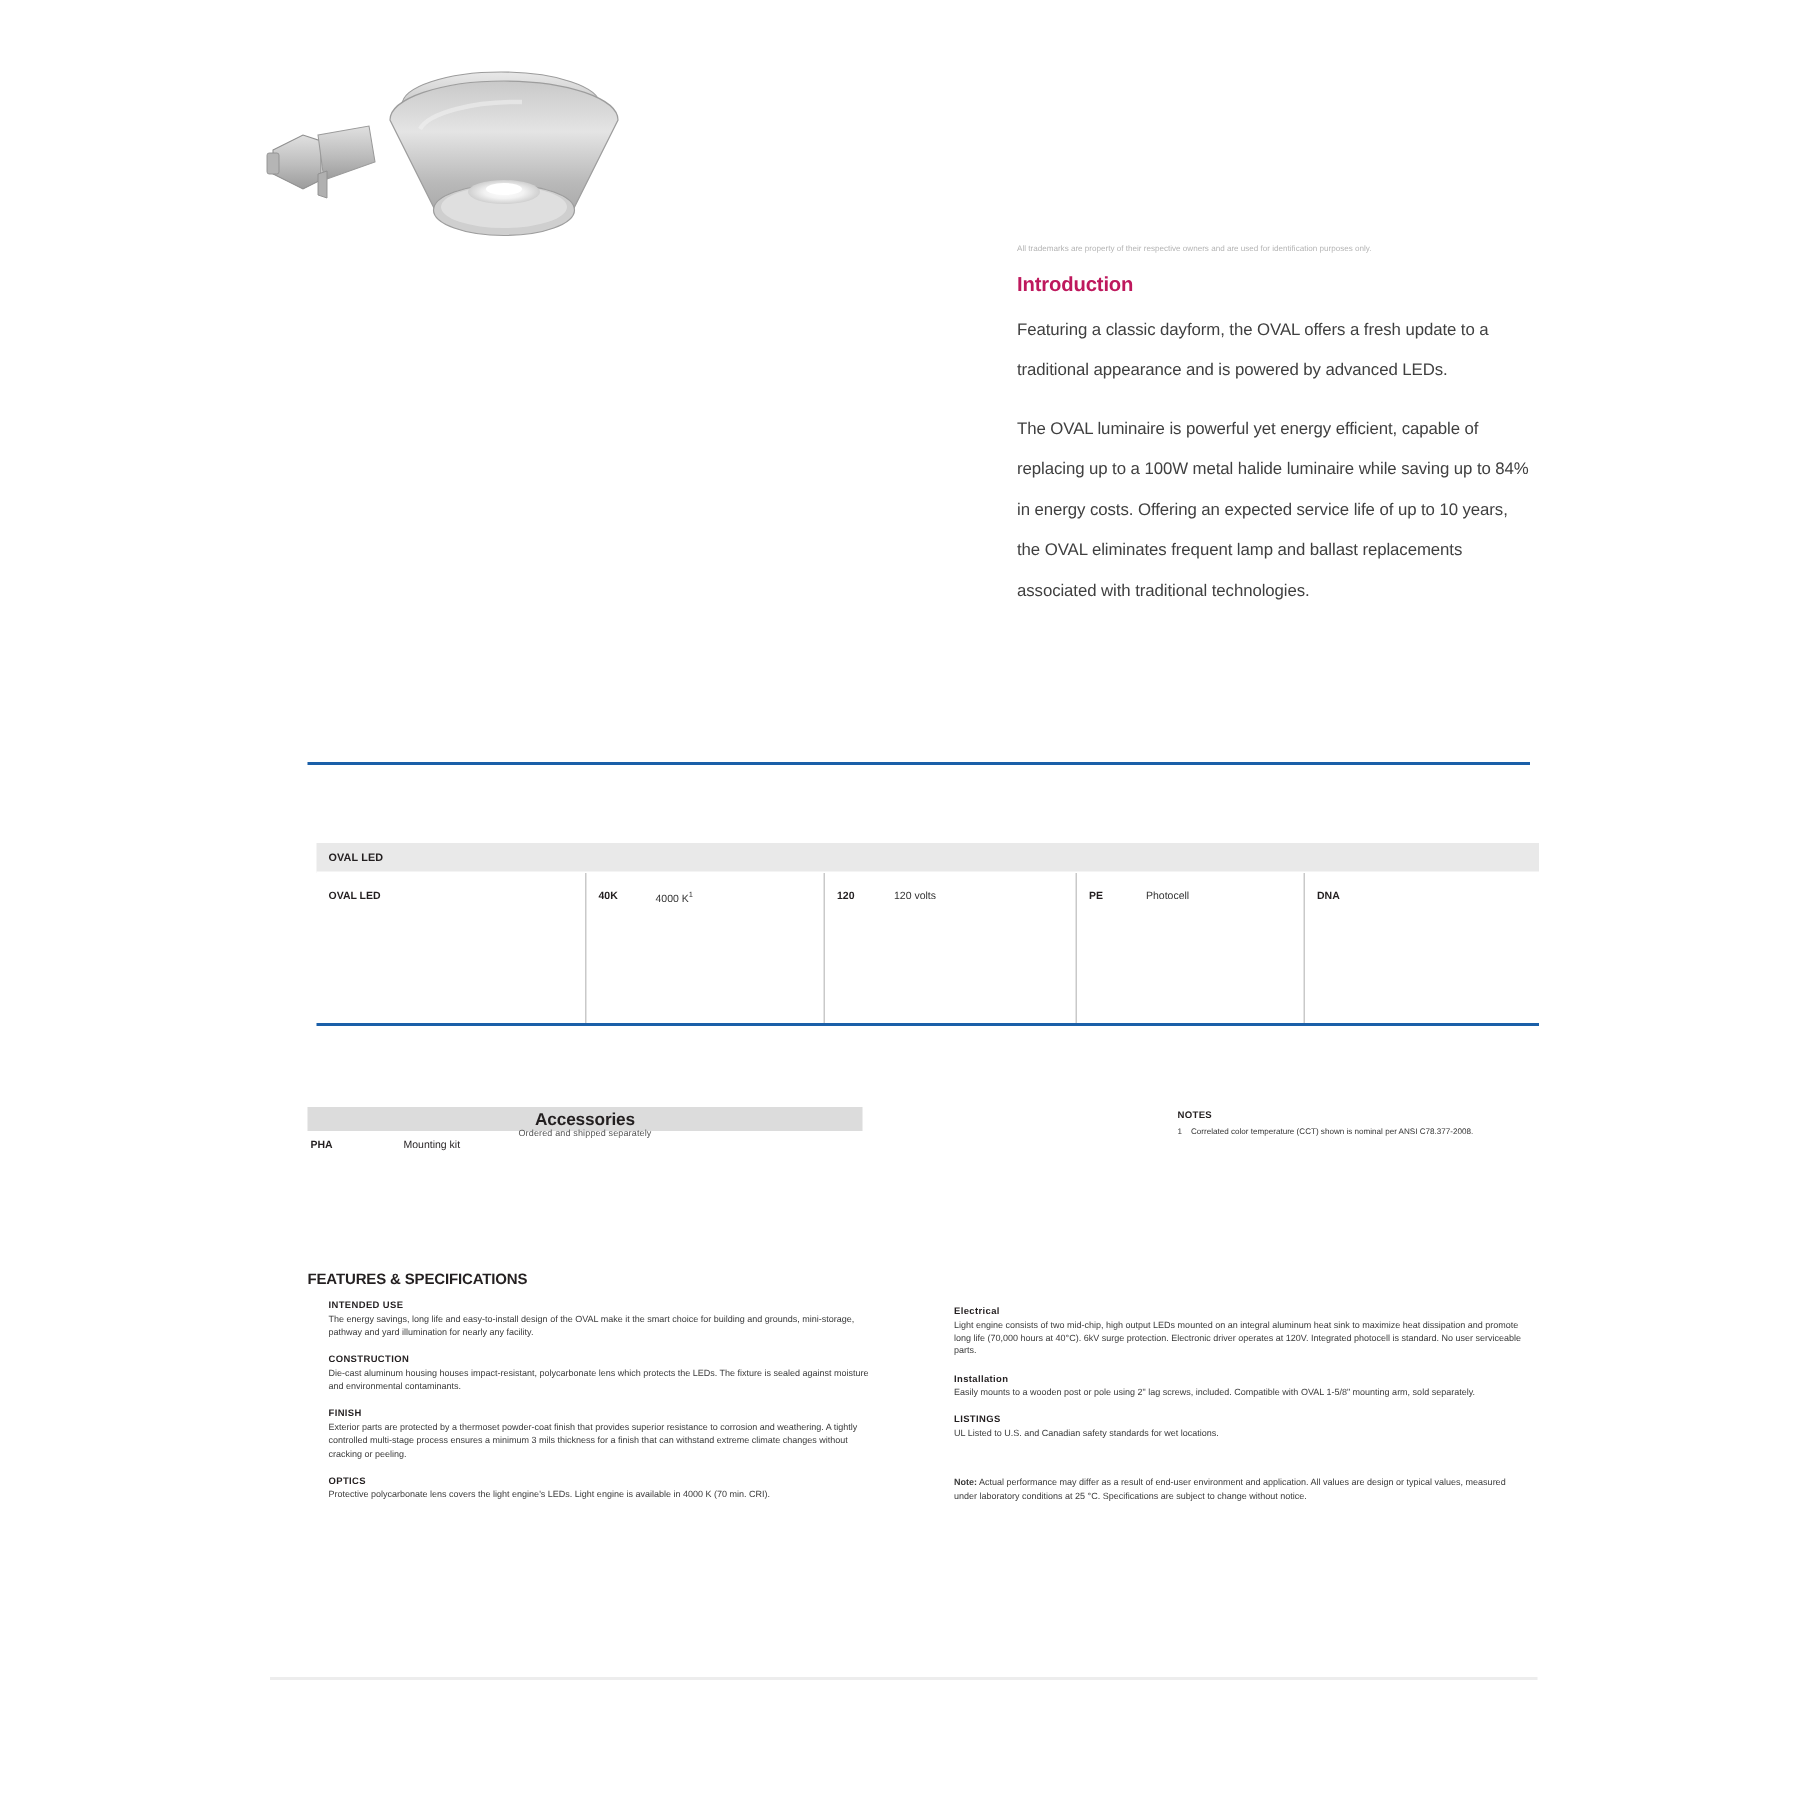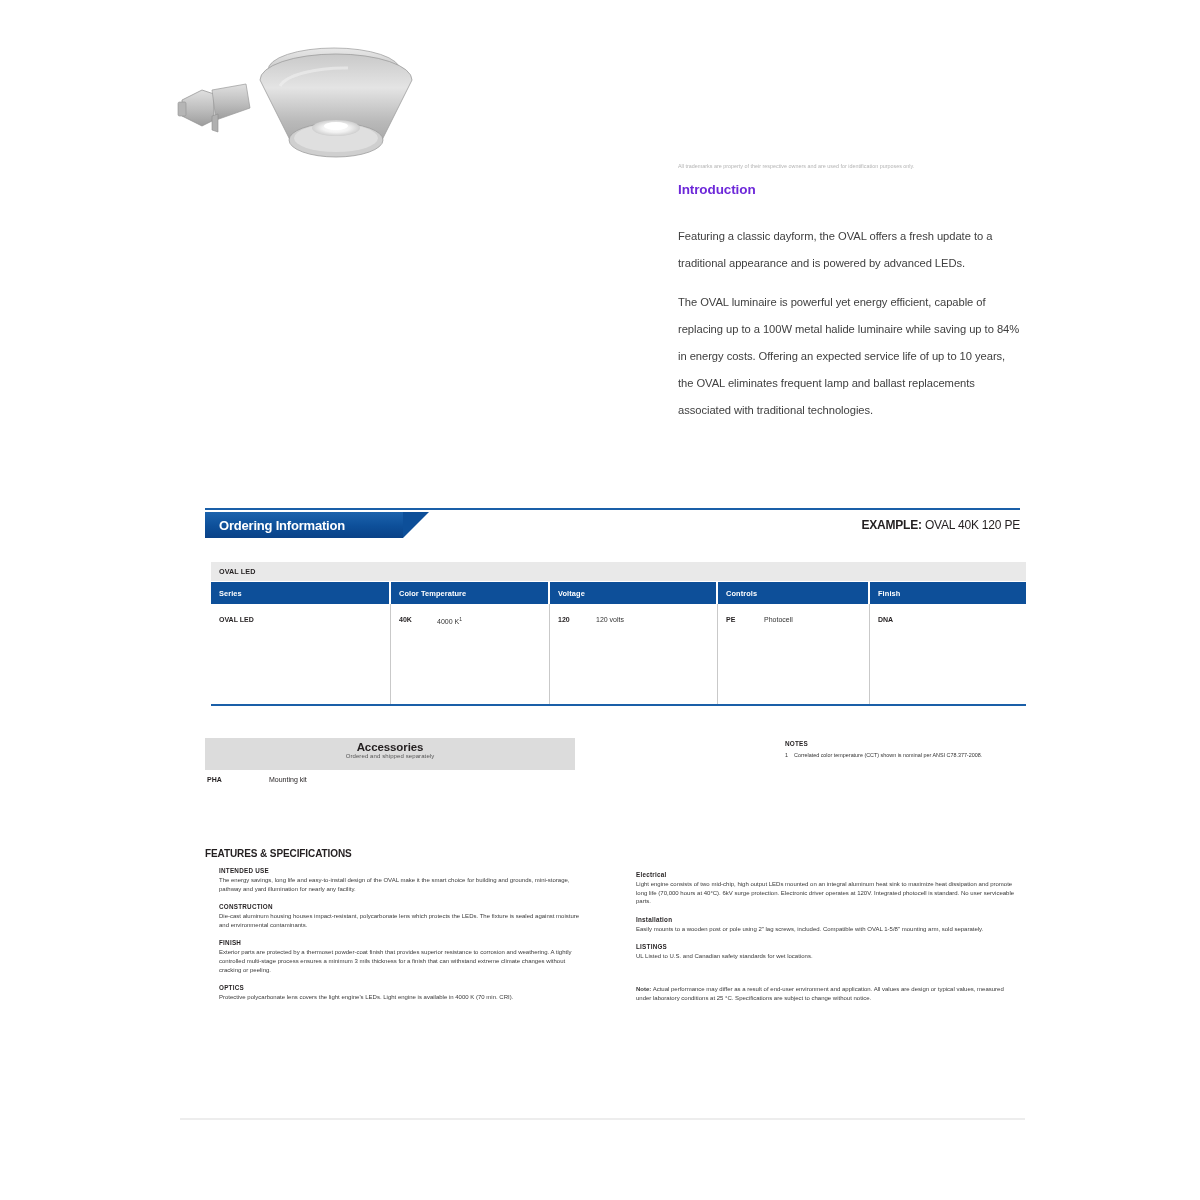--- a/index.html
+++ b/index.html
@@ -44,21 +44,21 @@
     letter-spacing:.2px; white-space:pre-line;
   }
   .cat-footnote {
     position:absolute; left:678px; top:163px; width:342px;
     font-size:5.4px; line-height:7px; color:#b4b4b4;
   }
 
   
   .intro { position:absolute; left:678px; top:182px; width:345px; }
   .intro h2 {
-    margin:0 0 26px 0; font-size:13.5px; font-weight:bold; color:#6d28d9;
+    margin:0 0 10px 0; font-size:13.5px; font-weight:bold; color:#be185d;
     letter-spacing:-.1px;
   }
   .intro p {
     margin:0 0 12px 0; font-size:11.2px; line-height:27px;
     color:#404040; letter-spacing:-.05px;
   }
 
   
   .ordering-block { position:absolute; left:205px; top:508px; width:815px; }
   .oi-topline { height:2px; background:#1a5fa8; width:100%; }
@@ -117,21 +117,21 @@
   .col-2 { width:159px; }
   .col-3 { width:168px; }
   .col-4 { width:152px; }
   .col-5 { width:156px; }
 
   .ot-bottomline { height:2px; background:#1a5fa8; width:100%; }
 
   
   .accessories { position:absolute; left:205px; top:738px; width:370px; }
   .acc-head {
-    background:#dcdcdc; height:32px; position:relative; text-align:center;
+    background:#dcdcdc; height:16px; position:relative; text-align:center;
   }
   .acc-title {
     font-size:11.5px; font-weight:bold; color:#231f20;
     padding-top:3px; letter-spacing:-.1px;
   }
   .acc-sub { font-size:6px; color:#555; letter-spacing:.1px; }
   .acc-row { display:flex; font-size:7px; padding:6px 0 0 2px; color:#231f20; }
   .acc-row .code { font-weight:bold; width:62px; flex:none; }
 
   
@@ -226,44 +226,28 @@
 
   <div class="intro">
     <h2>Introduction</h2>
     <p>Featuring a classic dayform, the OVAL offers a fresh update to a traditional appearance and is powered by advanced LEDs.</p>
     <p>The OVAL luminaire is powerful yet energy efficient, capable of replacing up to a 100W metal halide luminaire while saving up to 84% in energy costs. Offering an expected service life of up to 10 years, the OVAL eliminates frequent lamp and ballast replacements associated with traditional technologies.</p>
   </div>
 </div>
 
 <div class="ordering-block">
   <div class="oi-topline"></div>
-  <div class="oi-bar">
-    <div class="oi-tab"></div>
-    <div class="oi-wedge"></div>
-    <div class="oi-tab-text">Ordering Information</div>
-    <div class="oi-example">
-      <b>EXAMPLE:</b>
-      <span>OVAL 40K 120 PE</span>
-    </div>
-  </div>
 </div>
 
 <div class="order-table">
 
   <div class="ot-series-band">
     <span>OVAL LED</span>
   </div>
 
-  <div class="ot-head">
-    <div class="cell col-1">Series</div>
-    <div class="cell col-2">Color Temperature</div>
-    <div class="cell col-3">Voltage</div>
-    <div class="cell col-4">Controls</div>
-    <div class="cell col-5">Finish</div>
-  </div>
 
   <div class="ot-body">
     <div class="cell col-1">
       <div class="opt">
         <span class="code">OVAL LED</span>
         <span class="desc"></span>
       </div>
     </div>
     <div class="cell col-2">
       <div class="opt">

